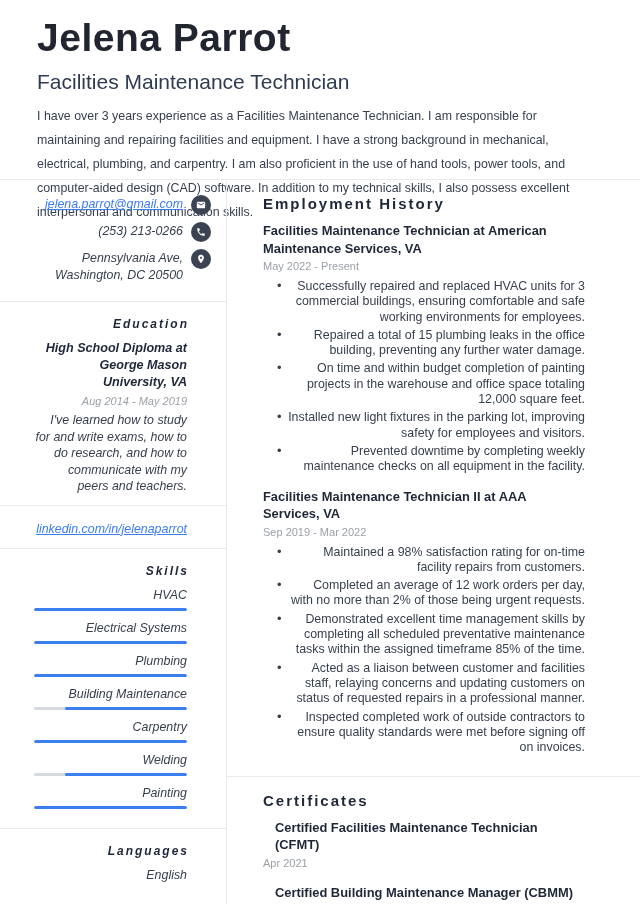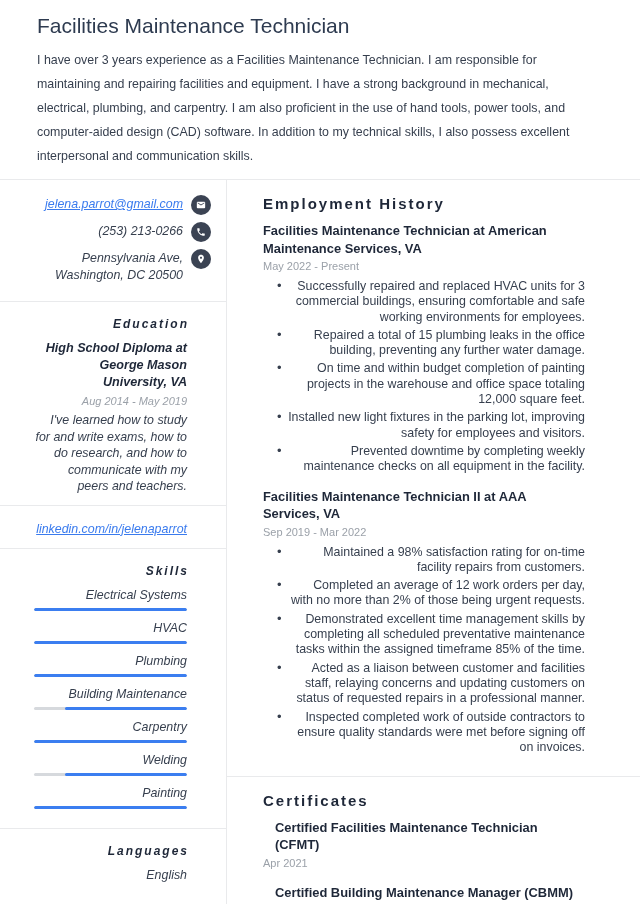--- a/index.html
+++ b/index.html
@@ -58,20 +58,21 @@
   
   .cert-item { margin-bottom:13px; }
   .cert-title { font-size:12.9px; font-weight:700; color:#1e2738; line-height:17px;margin-left:12px; }
 </style>
 </head>
 <body>
 
 <div class="page">
 
   <div class="header">
+    <div class="name">Jelena Parrot</div>
     <div class="role">Facilities Maintenance Technician</div>
     <div class="summary">I have over 3 years experience as a Facilities Maintenance Technician. I am responsible for maintaining and repairing facilities and equipment. I have a strong background in mechanical, electrical, plumbing, and carpentry. I am also proficient in the use of hand tools, power tools, and computer-aided design (CAD) software. In addition to my technical skills, I also possess excellent interpersonal and communication skills.</div>
   </div>
 
   <div class="columns">
 
     <div class="sidebar">
 
       <div class="side-section contact">
         <div class="contact-row">
@@ -112,27 +113,27 @@
 
       <div class="side-section">
         <div class="link-item">
           <a class="blue-link" href="#">linkedin.com/in/jelenaparrot</a>
         </div>
       </div>
 
       <div class="side-section">
         <div class="side-heading">Skills</div>
         <div class="meter-item">
+          <div class="meter-label">HVAC</div>
+          <div class="meter-track">
+              <div class="meter-fill" style="width: 100%;"></div>
+            </div>
+        </div>
+        <div class="meter-item">
           <div class="meter-label">Electrical Systems</div>
-          <div class="meter-track">
-              <div class="meter-fill" style="width: 100%;"></div>
-            </div>
-        </div>
-        <div class="meter-item">
-          <div class="meter-label">HVAC</div>
           <div class="meter-track">
               <div class="meter-fill" style="width: 100%;"></div>
             </div>
         </div>
         <div class="meter-item">
           <div class="meter-label">Plumbing</div>
           <div class="meter-track">
               <div class="meter-fill" style="width: 100%;"></div>
             </div>
         </div>

